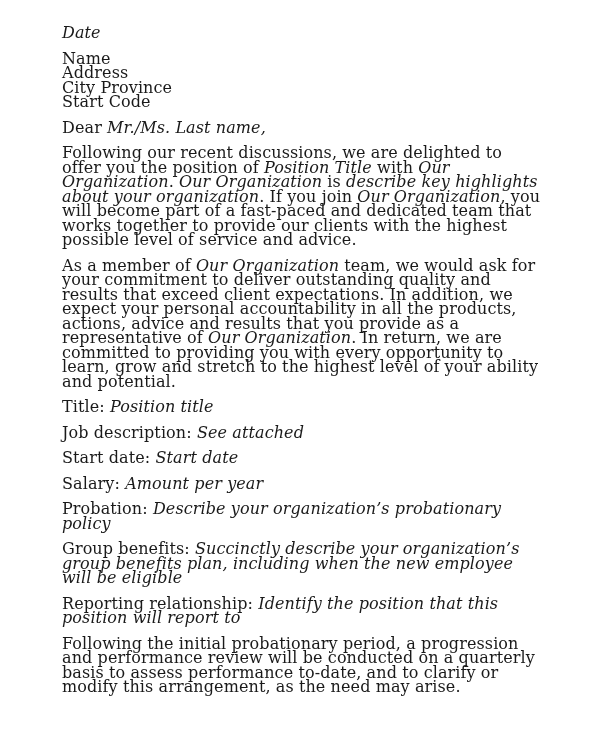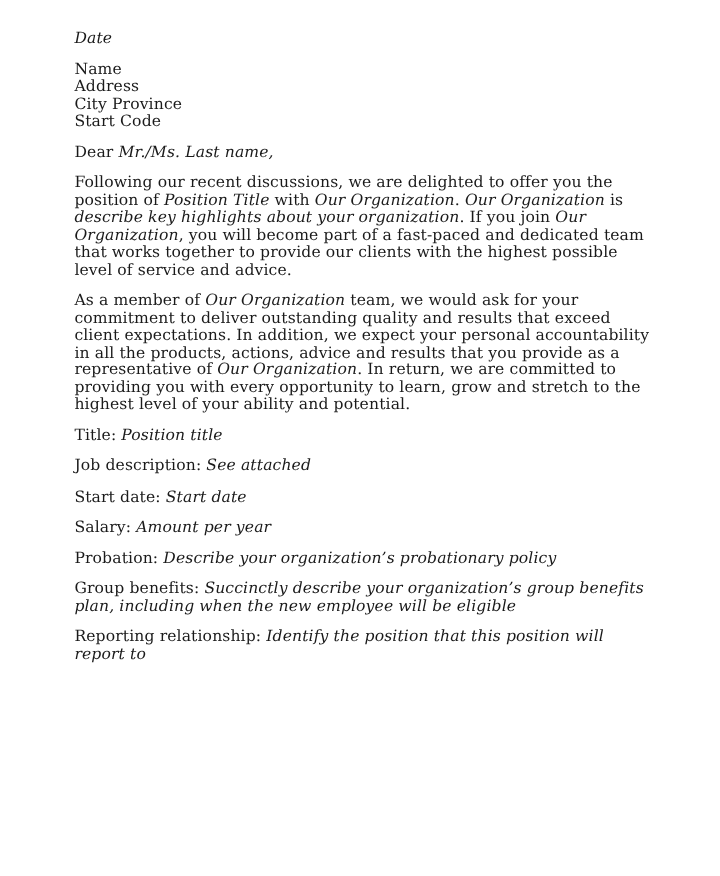--- a/index.html
+++ b/index.html
@@ -9,21 +9,21 @@
     height: 730px;
     overflow: hidden;
     font-family: "DejaVu Serif", "Liberation Serif", serif;
   }
   .page {
     width: 600px;
     height: 730px;
     background: #ffffff;
     color: #1a1a1a;
     padding: 26px 54px 18px 62px;
-    font-size: 13px;
+    font-size: 16px;
     line-height: 14.5px;
     letter-spacing: 0.1px;
   }
   .page p { margin: 0 0 11px 0; }
   .recipient-block { margin: 0 0 11px 0; }
   .recipient-block p { margin: 0; }
   .it { font-style: italic; }
 </style>
 </head>
 <body>
@@ -48,14 +48,15 @@
 
 
   <p><span>Title: </span><span class="it">Position title</span></p>
   <p><span>Job description: </span><span class="it">See attached</span></p>
   <p><span>Start date: </span><span class="it">Start date</span></p>
   <p><span>Salary: </span><span class="it">Amount per year</span></p>
   <p><span>Probation: </span><span class="it">Describe your organization’s probationary policy</span></p>
   <p><span>Group benefits: </span><span class="it">Succinctly describe your organization’s group benefits plan, including when the new employee will be eligible</span></p>
   <p><span>Reporting relationship: </span><span class="it">Identify the position that this position will report to</span></p>
 
+  <p><span>Following the initial probationary period, a progression and performance review will be conducted on a quarterly basis to assess performance to-date, and to clarify or modify this arrangement, as the need may arise.</span></p>
 
 </div>
 
 </body></html>

